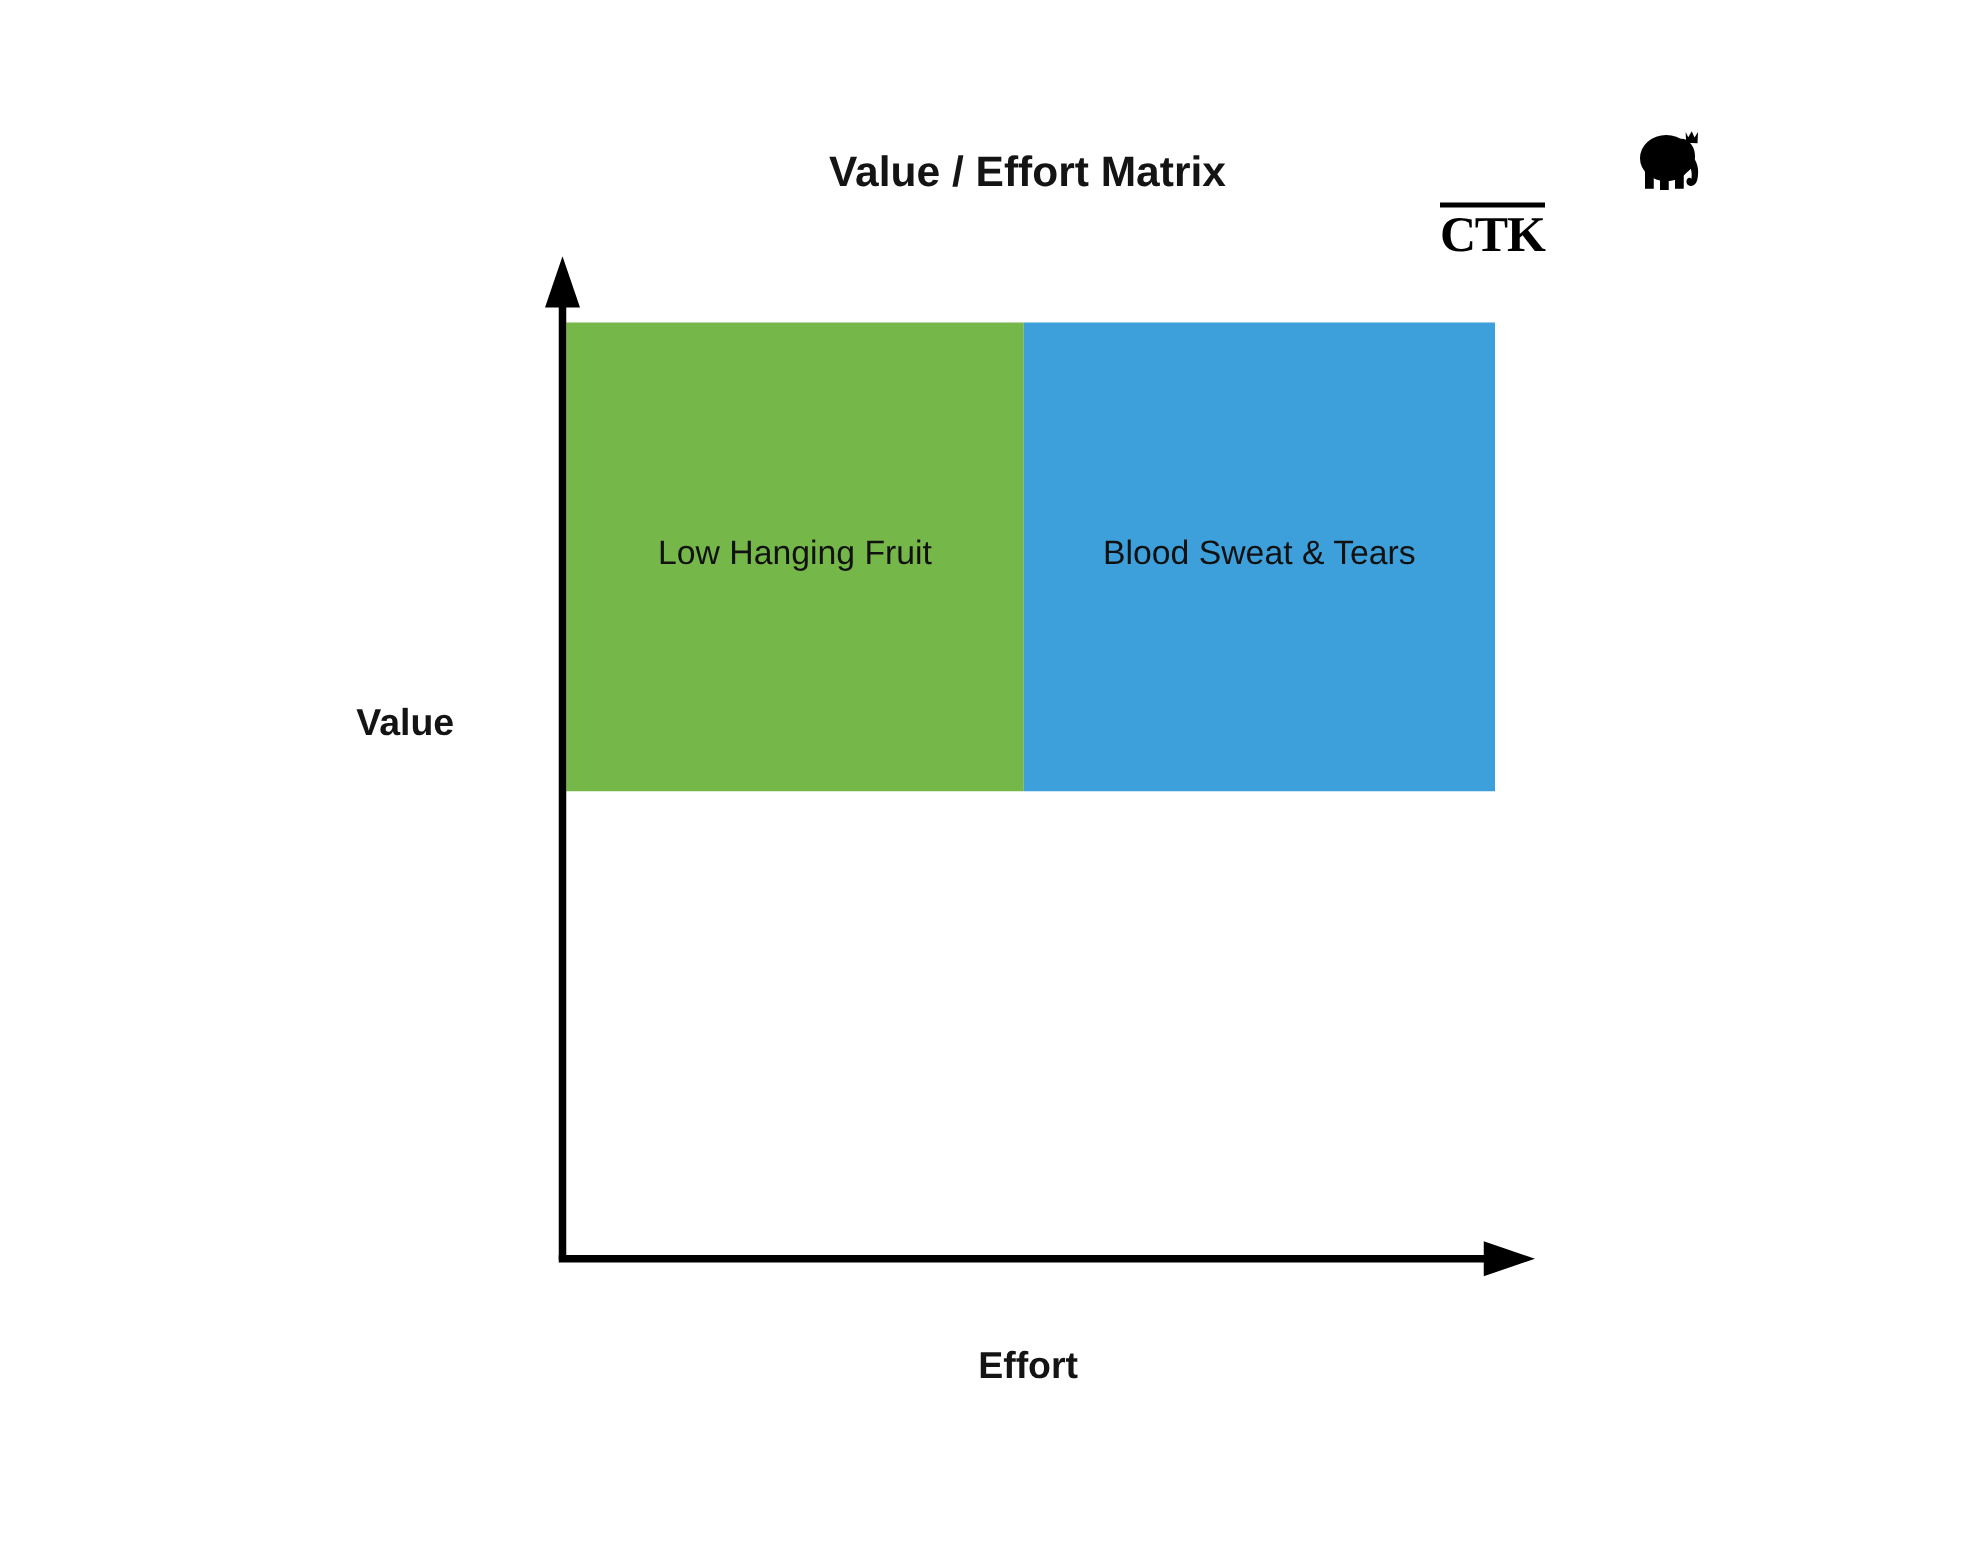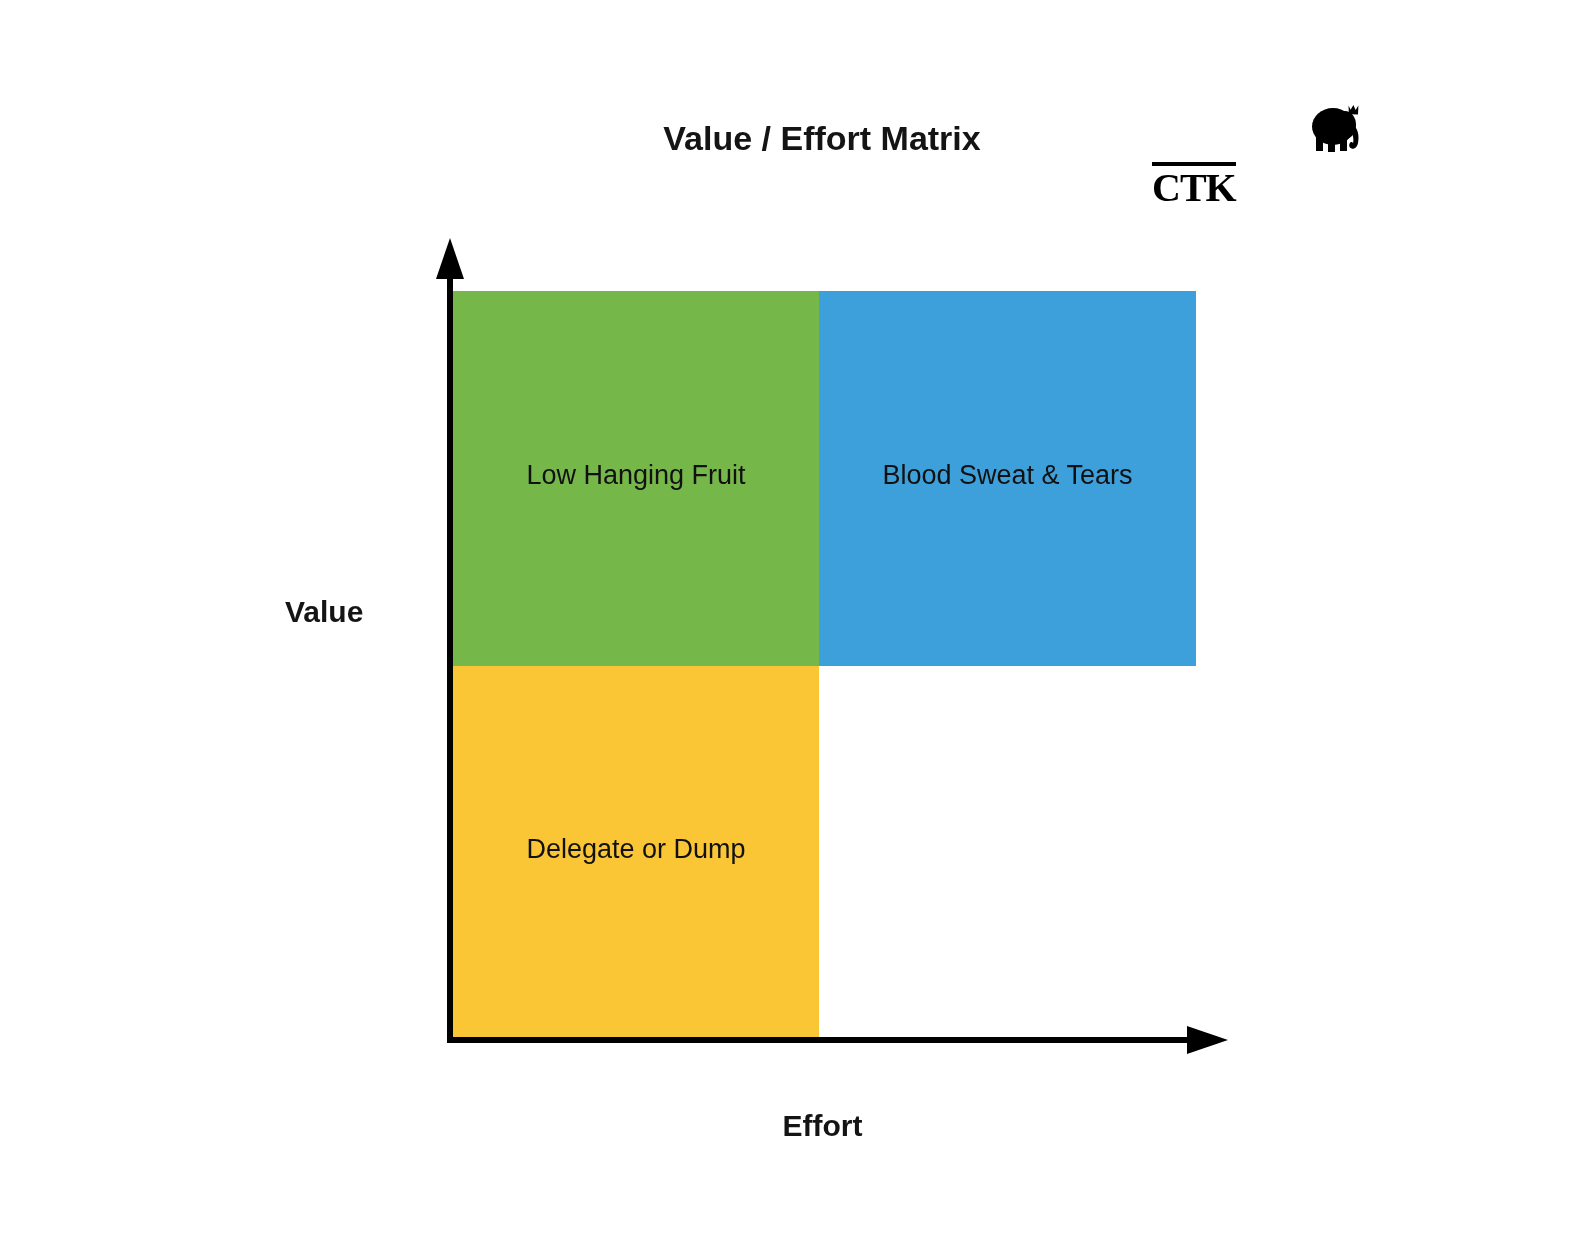--- a/index.html
+++ b/index.html
@@ -71,21 +71,20 @@
     letter-spacing: 0.5px;
   }
 
   
   #matrix-area {
     position: absolute;
     left: 0;
     top: 0;
     width: 1575px;
     height: 890px;
-    margin-top: 33px;
   }
   #quadrant-grid {
     position: absolute;
     left: 453px;
     top: 258px;
     width: 743px;
     height: 749px;
     display: grid;
     grid-template-columns: 366px 377px;
     grid-template-rows: 375px 374px;
@@ -178,23 +177,20 @@
   <div id="quadrant-grid">
 
     <div class="quadrant" id="quadrant-low-hanging-fruit" style="background:#76b74a;">
       <span class="quadrant-label">Low Hanging Fruit</span>
     </div>
 
     <div class="quadrant" id="quadrant-blood-sweat-tears" style="background:#3da0db;">
       <span class="quadrant-label">Blood Sweat &amp; Tears</span>
     </div>
 
-    <div class="quadrant" id="quadrant-delegate-or-dump" style="background:#fbc636;">
-      <span class="quadrant-label">Delegate or Dump</span>
-    </div>
 
 
   </div>
 
   <svg id="axes-svg" viewBox="0 0 1575 1238">
 
     <line x1="450" y1="1008" x2="450" y2="237" stroke="#000000" stroke-width="6"></line>
     <polygon points="450,205 436,246 464,246" fill="#000000"></polygon>
 
     <line x1="447" y1="1007" x2="1196" y2="1007" stroke="#000000" stroke-width="6"></line>

